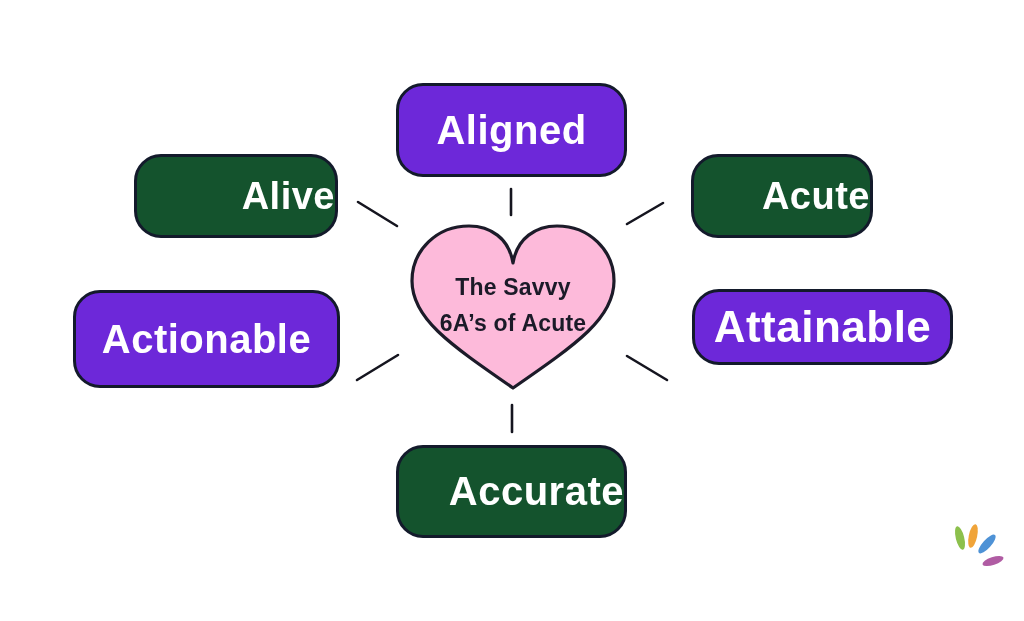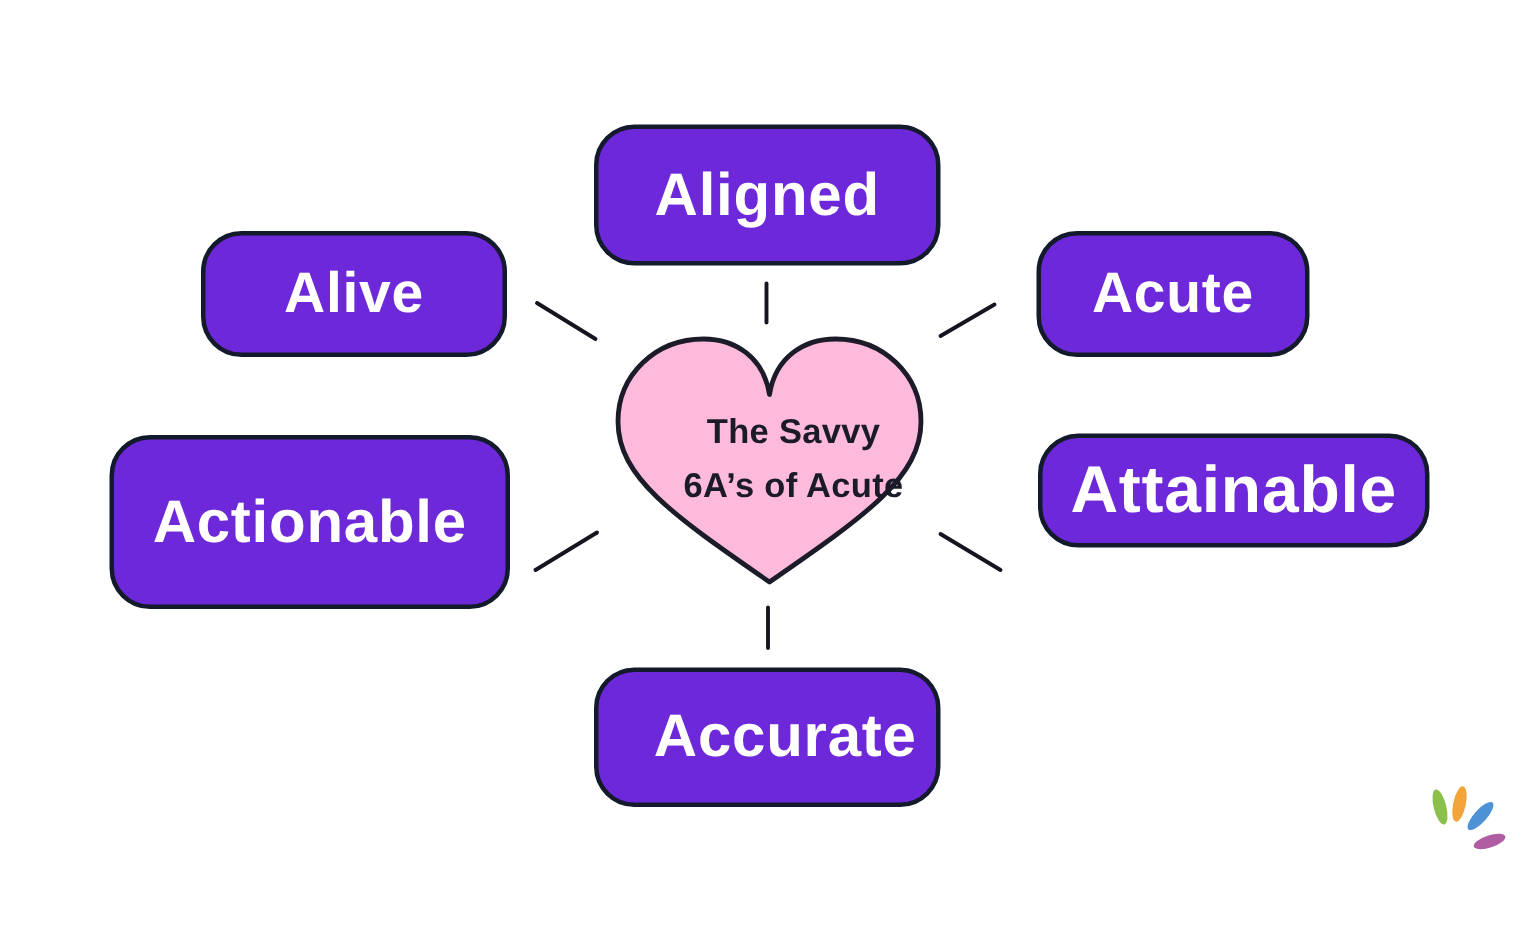--- a/index.html
+++ b/index.html
@@ -23,47 +23,47 @@
     align-items: center;
     justify-content: center;
     border: 3px solid #131A2B;
     border-radius: 27px;
     color: #ffffff;
     font-weight: 600;
     letter-spacing: 0.5px;
     text-align: center;
   }
   .node.dark  { background: #6d28d9; }
-  .node.light { background: #6d28d9; }
+  .node.light { background: #14532d; justify-content: flex-end; }
 
   .node-aligned    { left: 396px; top:  83px; width: 231px; height:  94px; font-size: 40px; }
   .node-alive      { left: 134px; top: 154px; width: 204px; height:  84px; font-size: 38px; }
   .node-acute      { left: 691px; top: 154px; width: 182px; height:  84px; font-size: 38px; }
-  .node-actionable { left:  73px; top: 290px; width: 267px; height: 116px; font-size: 40px; }
+  .node-actionable { left:  73px; top: 290px; width: 267px; height: 98px; font-size: 40px; }
   .node-attainable { left: 692px; top: 289px; width: 261px; height: 76px; font-size: 44px; }
   .node-accurate   { left: 396px; top: 445px; width: 231px; height:  93px; font-size: 40px; padding-left: 24px; }
 
   
   .connector-layer {
     position: absolute;
     left: 0; top: 0;
     width: 1024px; height: 621px;
     pointer-events: none;
   }
 
   
   .heart-wrap {
     position: absolute;
     left: 406px; top: 221px;
     width: 214px; height: 172px;
   }
   .heart-wrap svg { position: absolute; left: 0; top: 0; }
   .heart-text {
     position: absolute;
-    left: 16px; top: 48px;
+    left: 0; top: 48px;
     width: 214px;
     text-align: center;
     color: #1B1A28;
     font-weight: 700;
     font-size: 23px;
     line-height: 36px;
     letter-spacing: 0.2px;
   }
 
   

